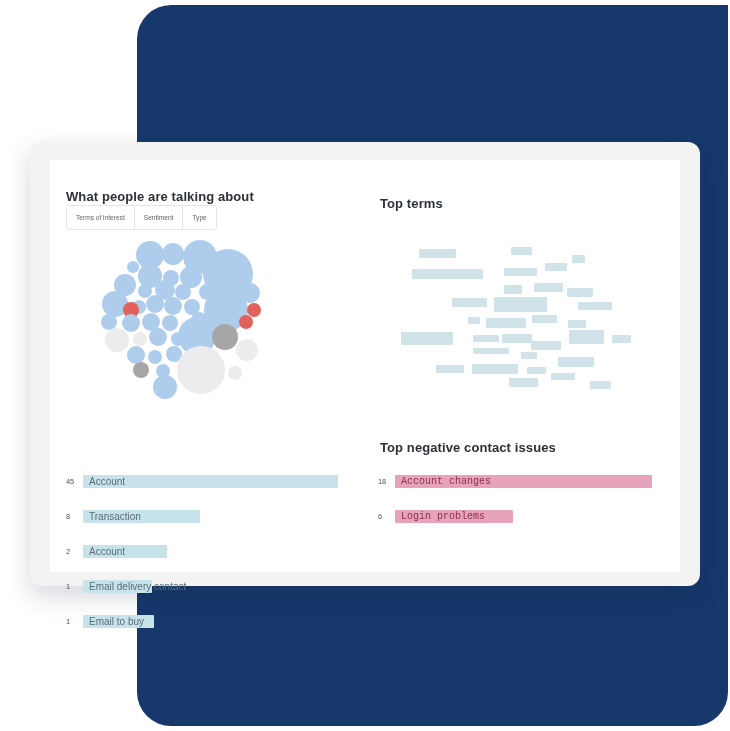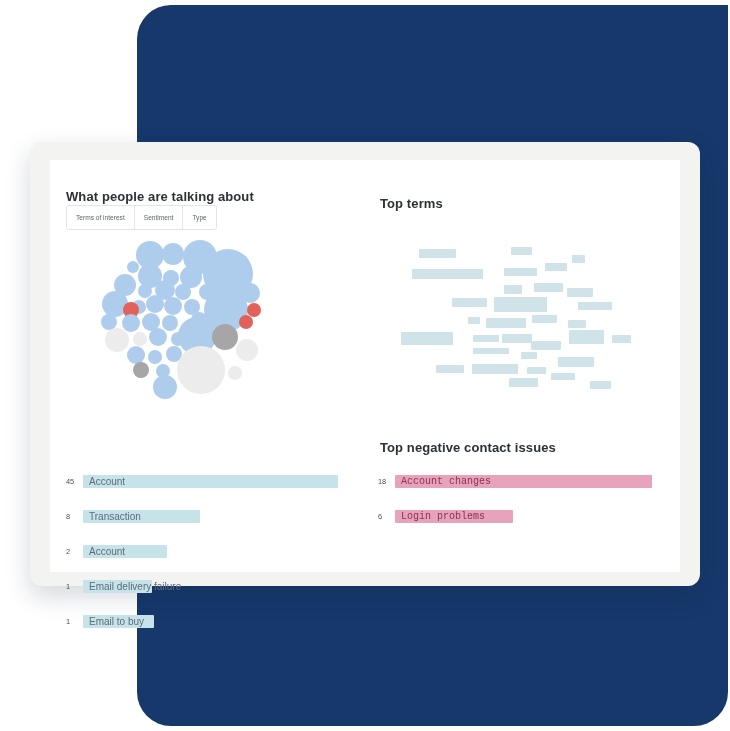--- a/index.html
+++ b/index.html
@@ -256,21 +256,21 @@
         <div class="bar-value">2</div>
         <div class="bar-track">
           <div class="bar-fill" style="width: 33%;"></div>
           <div class="bar-label">Account</div>
         </div>
       </div>
       <div class="bar-row">
         <div class="bar-value">1</div>
         <div class="bar-track">
           <div class="bar-fill" style="width: 27%;"></div>
-          <div class="bar-label">Email delivery failure</div>
+          <div class="bar-label">Email delivery contact</div>
         </div>
       </div>
       <div class="bar-row">
         <div class="bar-value">1</div>
         <div class="bar-track">
           <div class="bar-fill" style="width: 28%;"></div>
           <div class="bar-label">Email to buy</div>
         </div>
       </div>
     </div>

